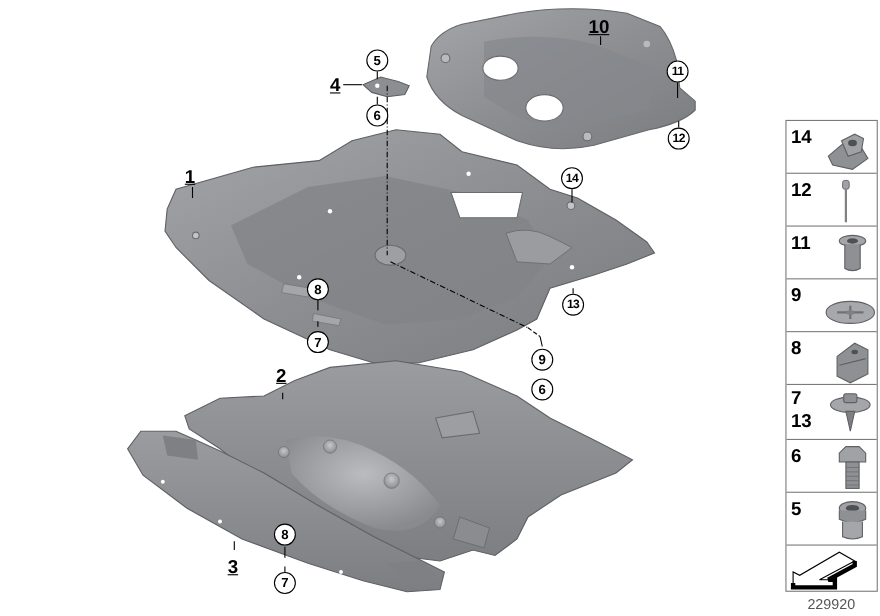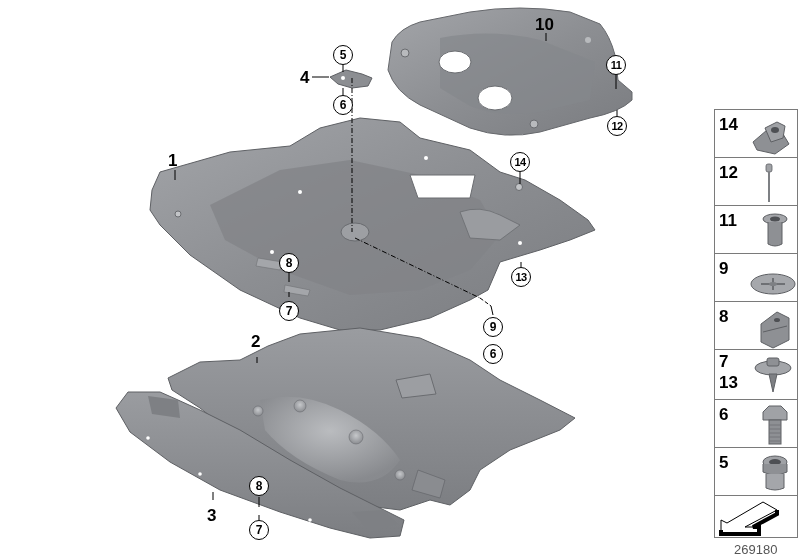--- a/index.html
+++ b/index.html
@@ -1,21 +1,21 @@
 <!DOCTYPE html>
 <html><head>
   <meta charset="utf-8">
   <style>
     * { margin: 0; padding: 0; box-sizing: border-box; }
     html, body { width: 800px; height: 560px; background: #ffffff; overflow: hidden; }
     body { position: relative; font-family: "Liberation Sans", sans-serif; }
     #canvas { position: absolute; left: 0; top: 0; width: 800px; height: 560px; }
     .callout-num {
       position: absolute; font-family: "Liberation Sans", sans-serif;
-      font-weight: bold; font-size: 17px; color: #000; line-height: 1;
+      font-weight: bold; font-size: 17px; color: #000; line-height: 1; text-decoration: underline;
     }
     .callout-circle {
       position: absolute; width: 20px; height: 20px; border: 1.5px solid #000;
       border-radius: 50%; background: #fff; font-family: "Liberation Sans", sans-serif;
       font-weight: bold; font-size: 12px; color: #000;
       display: flex; align-items: center; justify-content: center; line-height: 1;
     }
     .callout-circle.two { font-size: 11px; letter-spacing: -0.5px; }
     #legend { position: absolute; left: 714px; top: 109px; width: 84px; height: 429px; border: 1px solid #7a7a7a; background: #fff; }
     .legend-cell { position: absolute; left: 0; width: 82px; border-bottom: 1px solid #7a7a7a; }
@@ -208,14 +208,14 @@
       </svg>
     </div>
     <div class="legend-cell" style="top:386px; height:43px; border-bottom:none;">
       <svg width="82" height="43" style="position:absolute;left:0;top:0;">
         <path d="M 6 34 L 6 24 L 12 27 L 48 6 L 62 14 L 30 31 L 44 31 L 44 38 L 6 38 Z" fill="#fff" stroke="#000" stroke-width="1"></path>
         <path d="M 62 14 L 62 18 L 38 31 L 44 31 L 44 38 L 6 38 L 6 34" fill="none" stroke="#000" stroke-width="4"></path>
       </svg>
     </div>
   </div>
 
-  <div id="diagram-id">269180</div>
+  <div id="diagram-id">229920</div>
 </div>
 
 </body></html>

